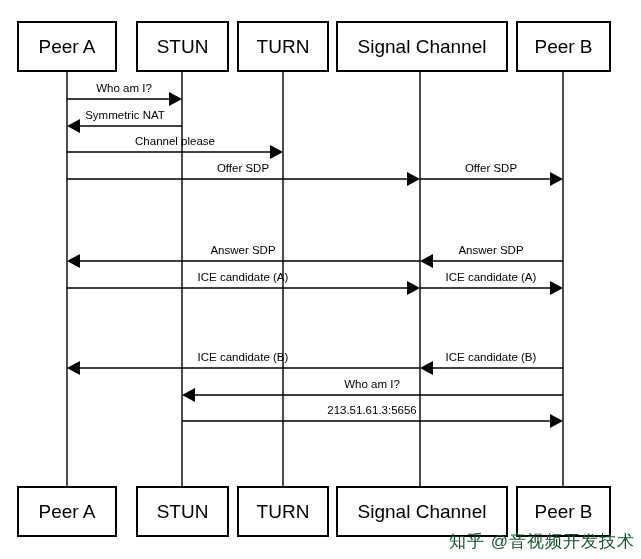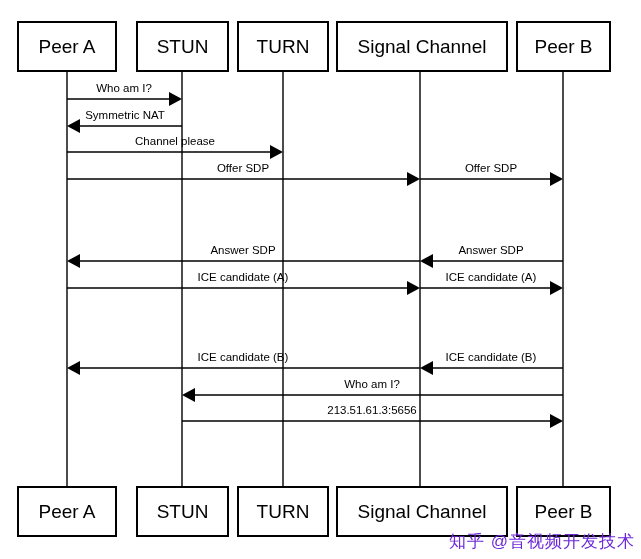--- a/index.html
+++ b/index.html
@@ -60,21 +60,21 @@
     fill: #000000;
     stroke: none;
   }
   .watermark {
     position: absolute;
     right: 6px;
     bottom: 6px;
     font-family: "Liberation Sans", sans-serif;
     font-size: 17px;
     letter-spacing: 1px;
-    color: #6d28d9;
+    color: #14532d;
     white-space: nowrap;
     user-select: none;
     pointer-events: none;
   }
 </style>
 </head>
 <body>
 
 <div id="diagram-root">
 

